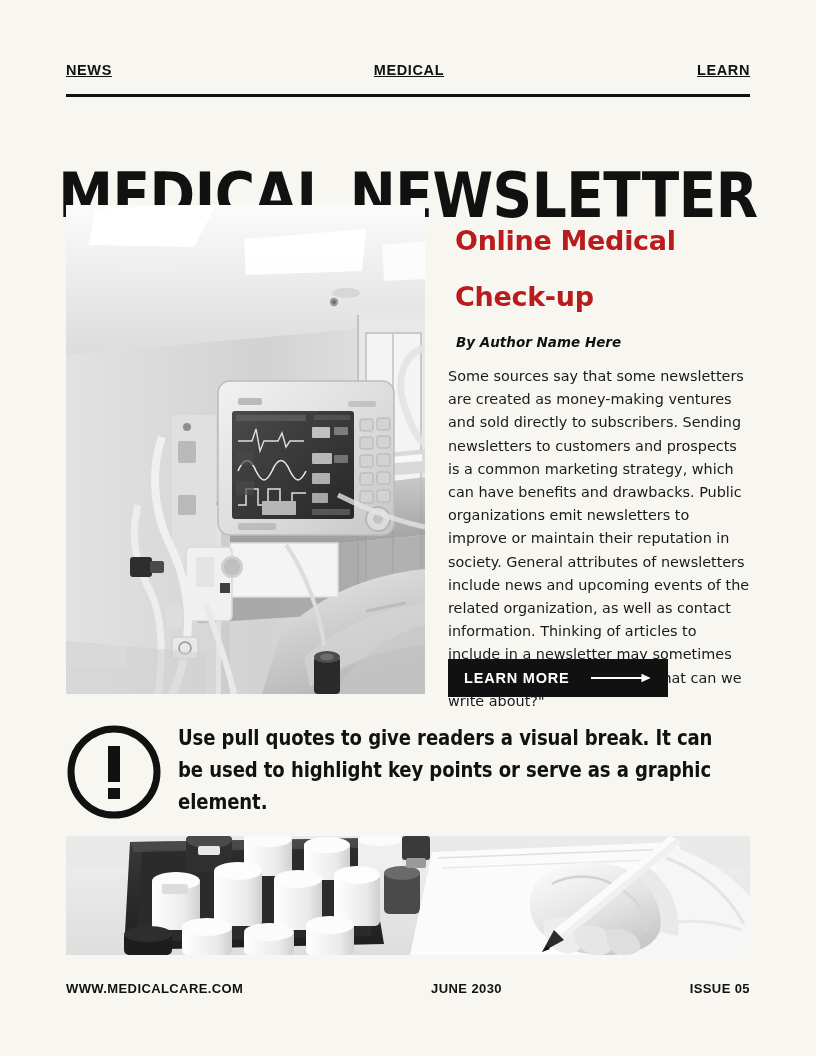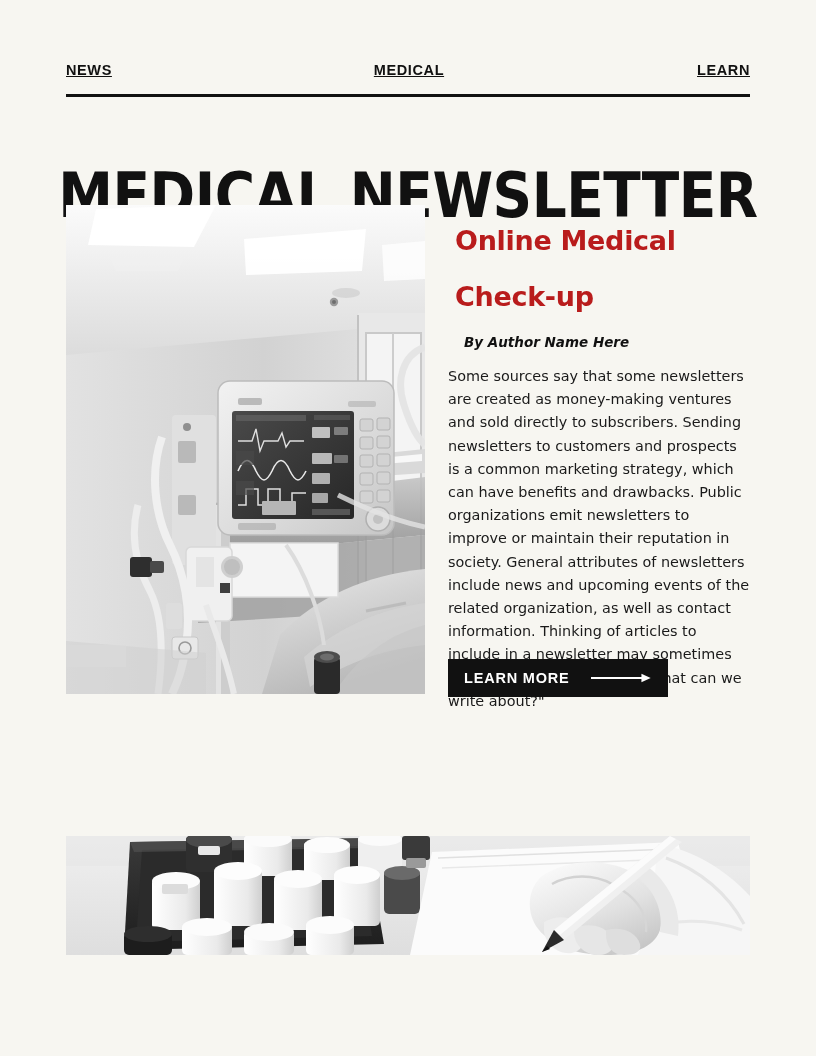--- a/index.html
+++ b/index.html
@@ -98,21 +98,21 @@
     color: #b91c1c;
     margin: 7px;
   }
   .article-byline {
     font-family: "DejaVu Sans", "Liberation Sans", sans-serif;
     font-style: italic;
     font-weight: bold;
     font-size: 13.5px;
     line-height: 20px;
     color: #111111;
-    margin: 2px 0 0 16px;
+    margin: 2px 0 0 8px;
   }
   .article-body {
     font-family: "DejaVu Sans", "Liberation Sans", sans-serif;
     font-size: 14.4px;
     line-height: 23.2px;
     color: #1a1a1a;
     margin: 13px 0 0 0;
     text-align: left;
   }
 
@@ -374,20 +374,28 @@
   </div>
 
   <div class="cta">
     <span class="cta-label">LEARN MORE</span>
     <svg class="cta-arrow" width="72" height="12" viewBox="0 0 72 12">
       <line x1="0" y1="6" x2="62" y2="6" stroke="#ffffff" stroke-width="2.4"></line>
       <path d="M60 1 L71 6 L60 11 Z" fill="#ffffff"></path>
     </svg>
   </div>
 
+  <div class="pullquote">
+    <svg class="pq-icon" viewBox="0 0 96 96">
+      <circle cx="48" cy="48" r="43" fill="none" stroke="#111111" stroke-width="7"></circle>
+      <rect x="42" y="22" width="12" height="36" fill="#111111"></rect>
+      <rect x="42" y="64" width="12" height="11" fill="#111111"></rect>
+    </svg>
+    <div class="pq-text">Use pull quotes to give readers a visual break. It can be used to highlight key points or serve as a graphic element.</div>
+  </div>
 
   <div class="banner">
     <svg width="684" height="119" viewBox="0 0 684 119" xmlns="http://www.w3.org/2000/svg">
       <defs>
         <linearGradient id="deskg" x1="0" y1="0" x2="0" y2="1">
           <stop offset="0%" stop-color="#f0f0f0"></stop>
           <stop offset="100%" stop-color="#dedede"></stop>
         </linearGradient>
         <linearGradient id="gloveg" x1="0.2" y1="0" x2="0.8" y2="1">
           <stop offset="0%" stop-color="#fafafa"></stop>
@@ -493,14 +501,19 @@
 
       <path d="M566 38 C586 50 598 72 594 96 L612 100 C616 72 602 44 578 28 Z" fill="#e9e9e9"></path>
 
       <path d="M604 0 L616 6 L498 104 L488 94 Z" fill="#f0f0f0"></path>
       <path d="M604 0 L610 3 L494 99 L488 94 Z" fill="#fbfbfb"></path>
       <path d="M498 104 L488 94 L476 116 Z" fill="#2b2b2b"></path>
       <path d="M481 110 L476 116 L484 113 Z" fill="#111111"></path>
     </svg>
   </div>
 
+  <div class="footer">
+    <span class="footer-item">WWW.MEDICALCARE.COM</span>
+    <span class="footer-item">JUNE 2030</span>
+    <span class="footer-item">ISSUE 05</span>
+  </div>
 
 </div>
 
 </body></html>

